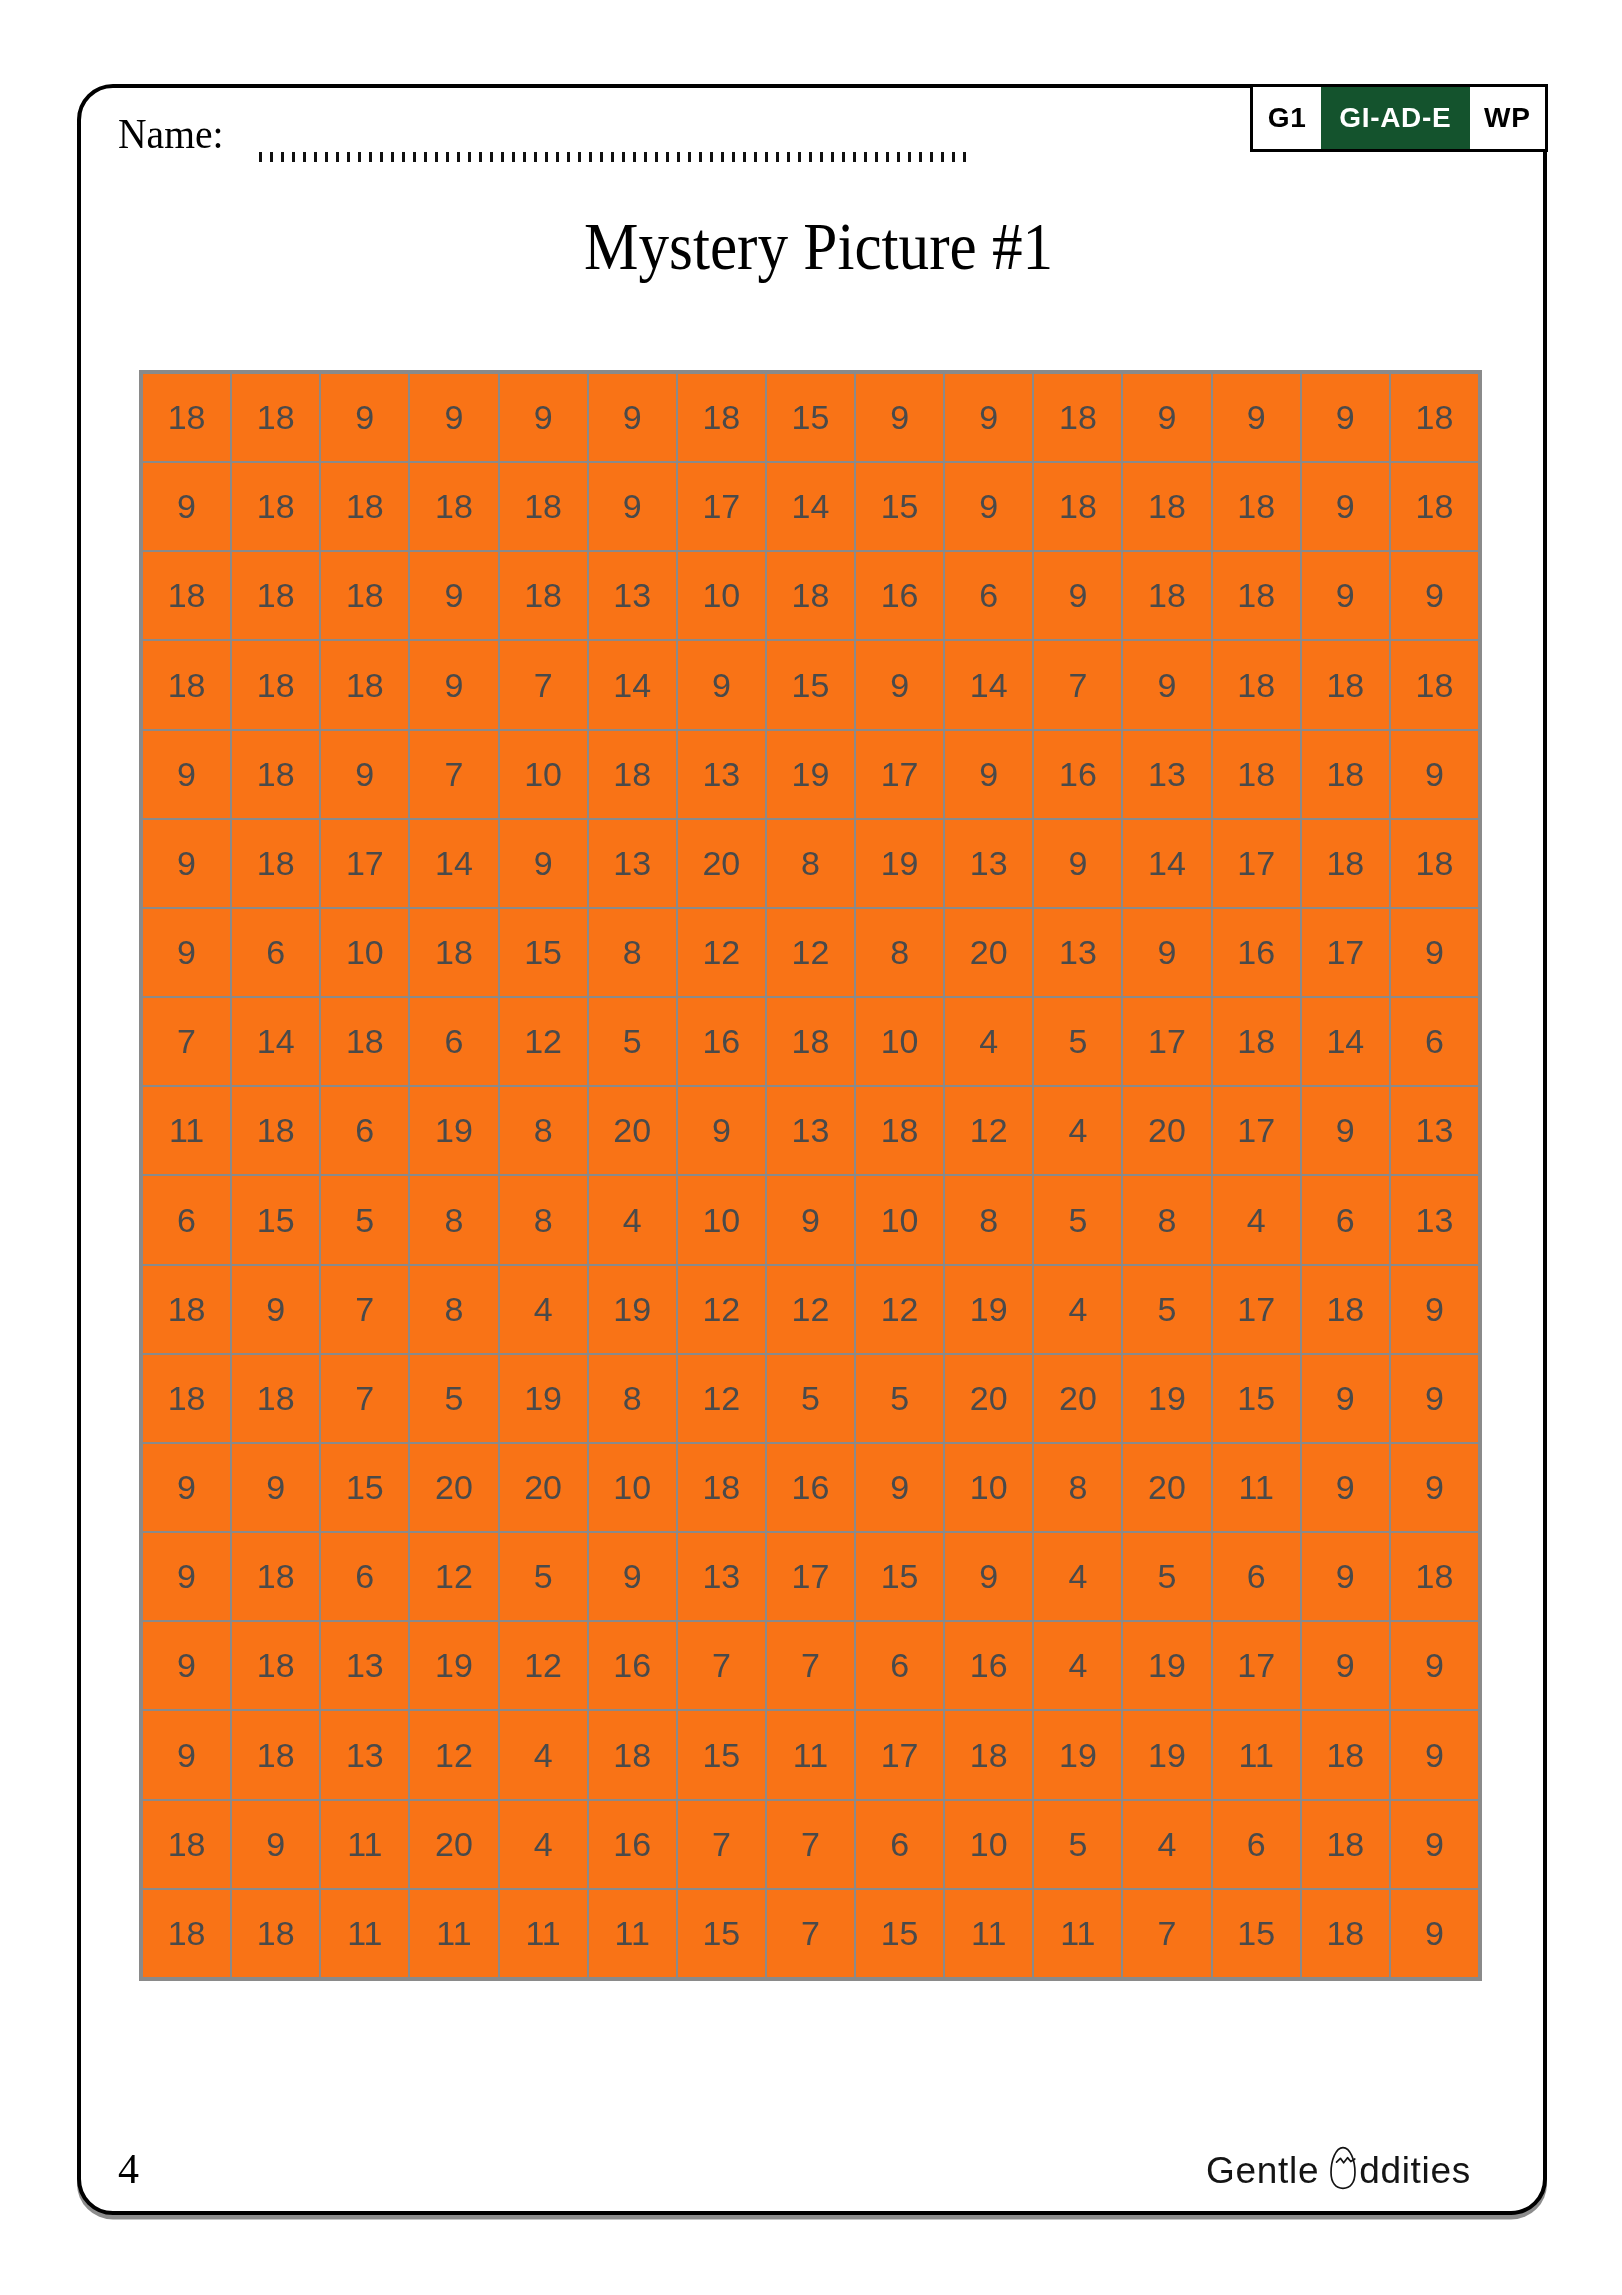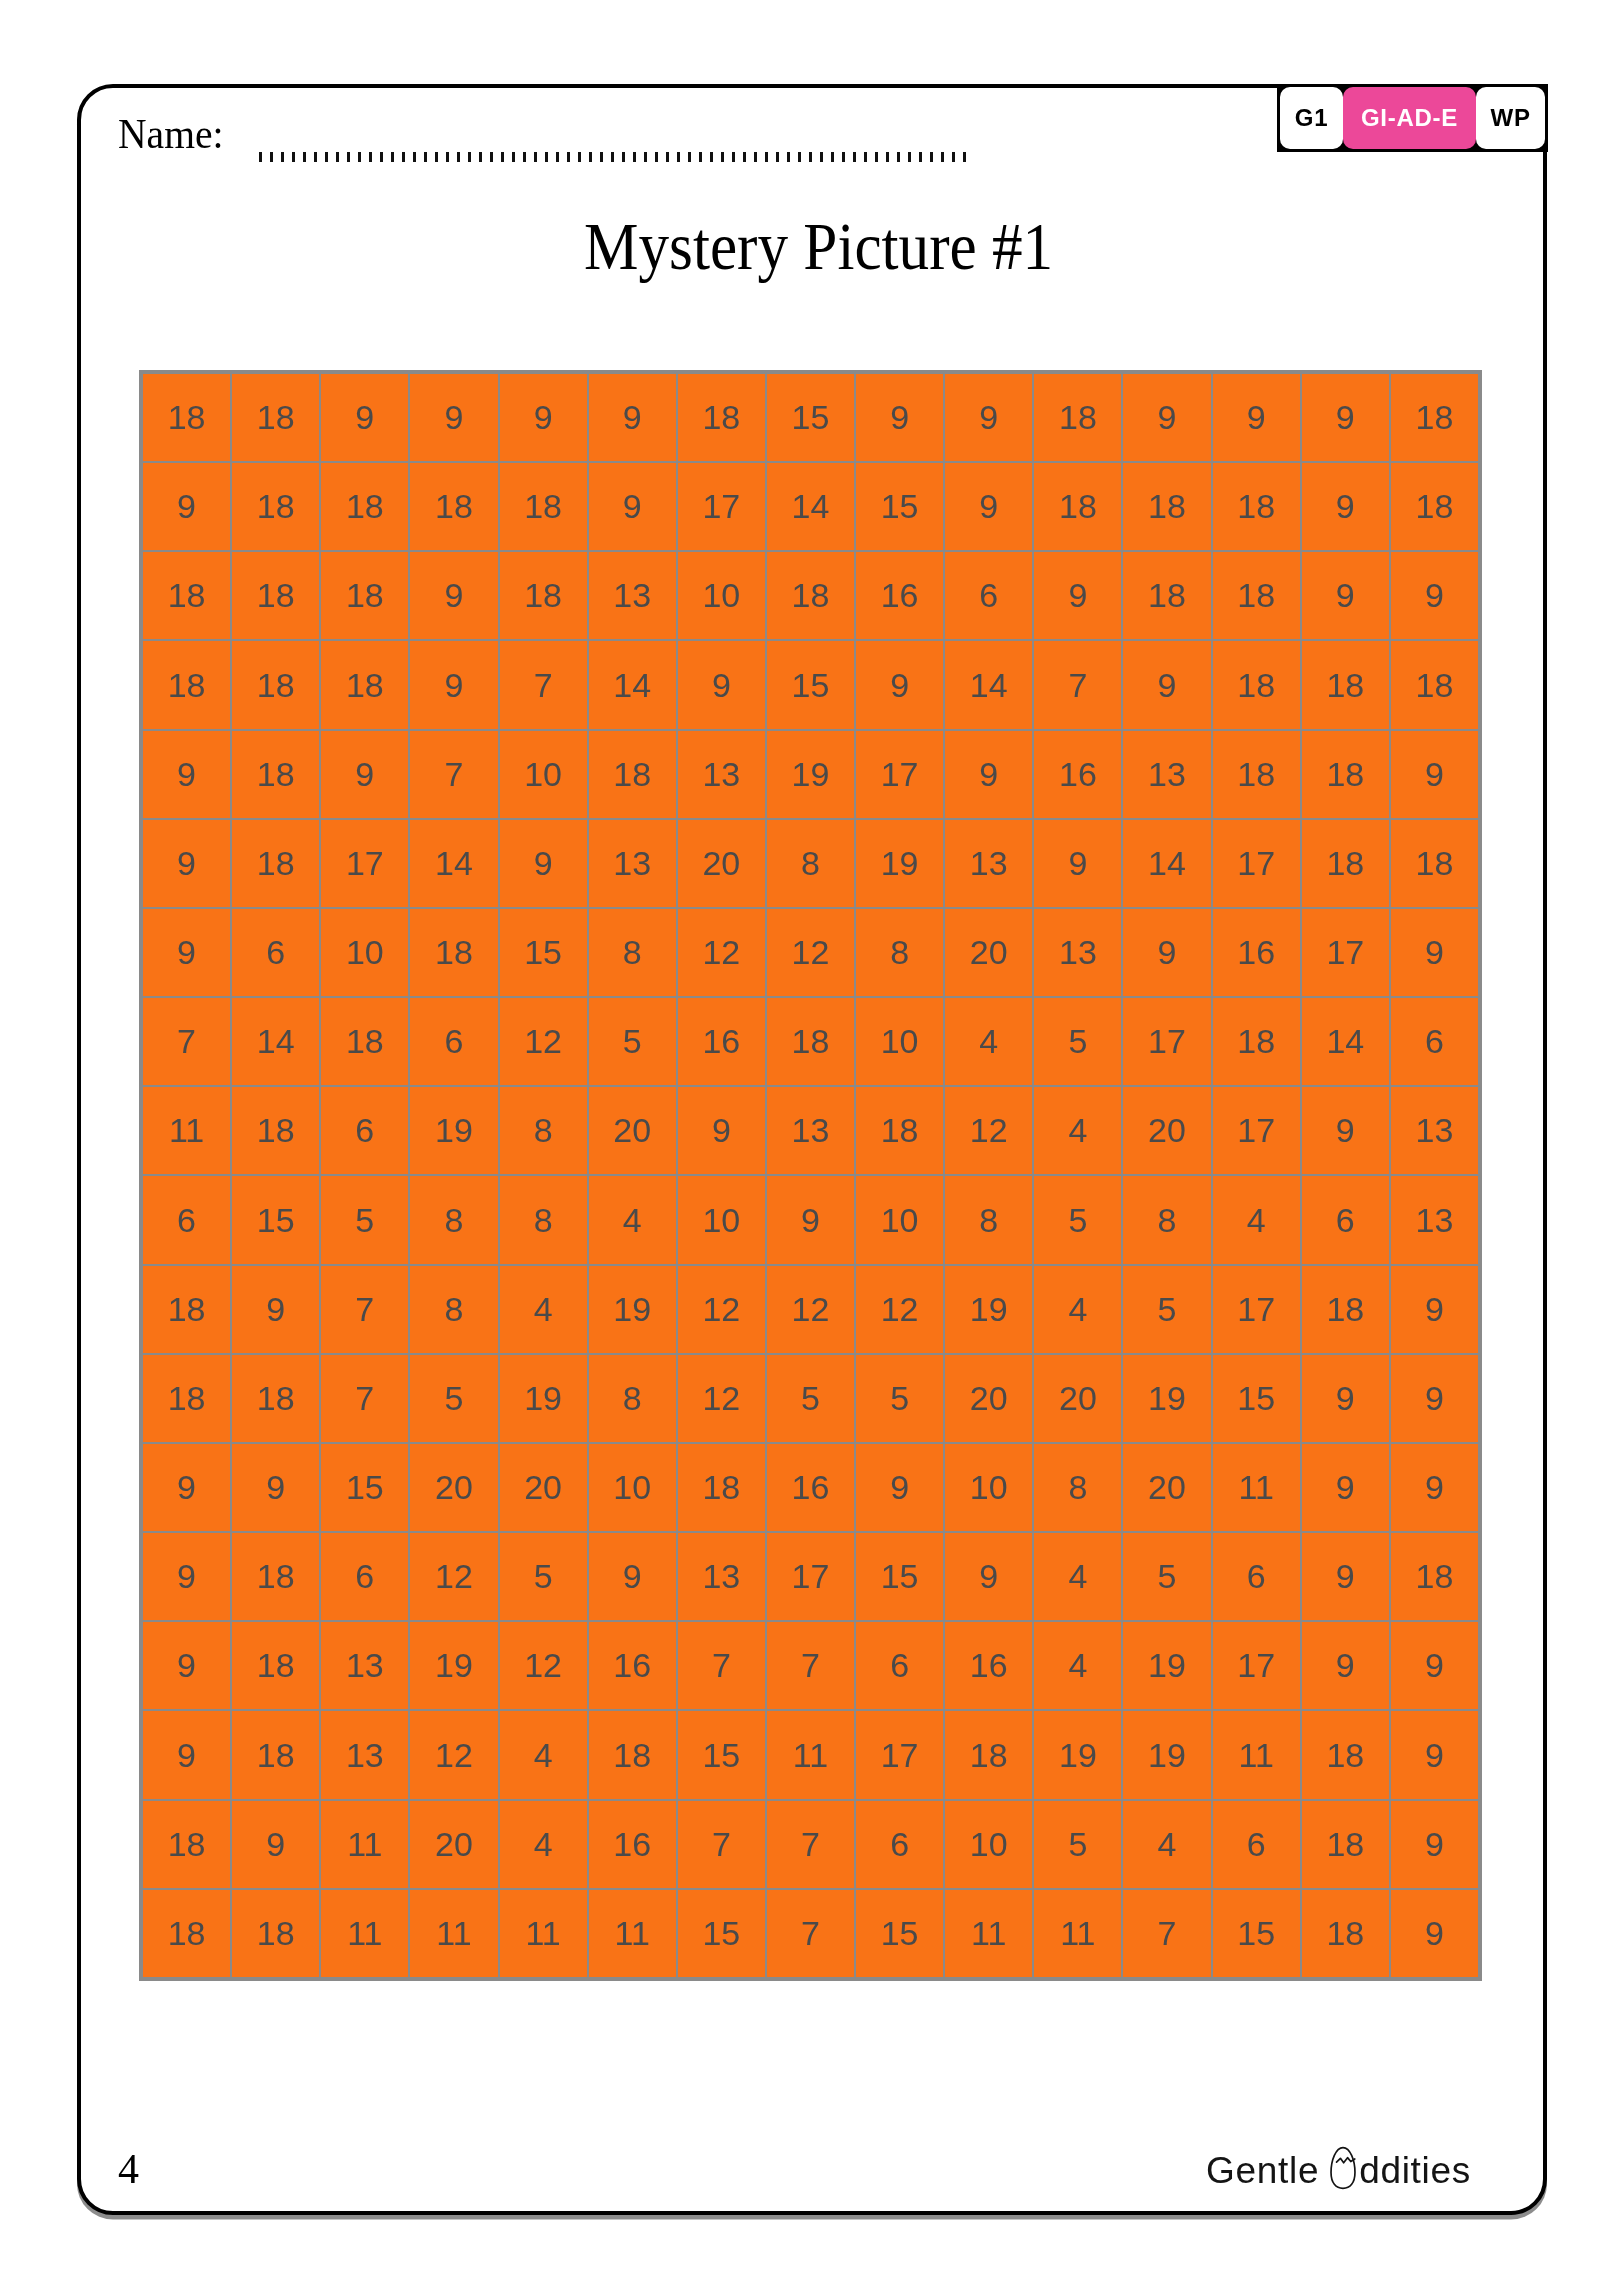--- a/index.html
+++ b/index.html
@@ -5,24 +5,24 @@
   html,body{margin:0;padding:0;background:#fff;}
   .sheet{position:relative;width:1623px;height:2295px;background:#fff;overflow:hidden;
          font-family:"Liberation Sans",sans-serif;}
   .page-border{position:absolute;left:77px;top:84px;width:1470px;height:2131px;
          border:4.6px solid var(--ink,#000);border-radius:36px;box-sizing:border-box;
          box-shadow:0 4.6px 0 rgba(0,0,0,0.45);background:#fff;}
   
   .badge-strip{position:absolute;top:84px;right:75px;height:68px;display:flex;
          background:var(--ink,#000);border:3.9px solid var(--ink,#000);box-sizing:border-box;}
   .badge{display:flex;align-items:center;justify-content:center;
-         font-weight:bold;font-size:24px;letter-spacing:0.7px;padding:0 14.4px;
-         font-family:"Liberation Sans",sans-serif;border-radius:10px;}
+         font-weight:bold;font-size:28px;letter-spacing:0.7px;padding:0 14.4px;
+         font-family:"Liberation Sans",sans-serif;}
   .badge.light{background:#fff;color:#000;}
-  .badge.dark{background:#ec4899;color:#fff;padding:0 18.3px;}
+  .badge.dark{background:#14532d;color:#fff;padding:0 18.3px;}
   
   .name-label{position:absolute;left:118px;top:109px;font-family:"Liberation Serif",serif;
          font-size:43px;color:#000;transform:scaleX(0.92);transform-origin:left;}
   .name-line{position:absolute;left:259px;top:152px;width:713px;height:9.8px;
          background:repeating-linear-gradient(90deg,#111 0 3.3px,transparent 3.3px 11px);}
   
   .title{position:absolute;left:0;right:0;top:207px;text-align:center;
          font-family:"Liberation Serif",serif;font-size:68px;font-weight:500;color:#000;margin-left:15px;}
   .title span{display:inline-block;transform:scaleX(0.9);}
   

